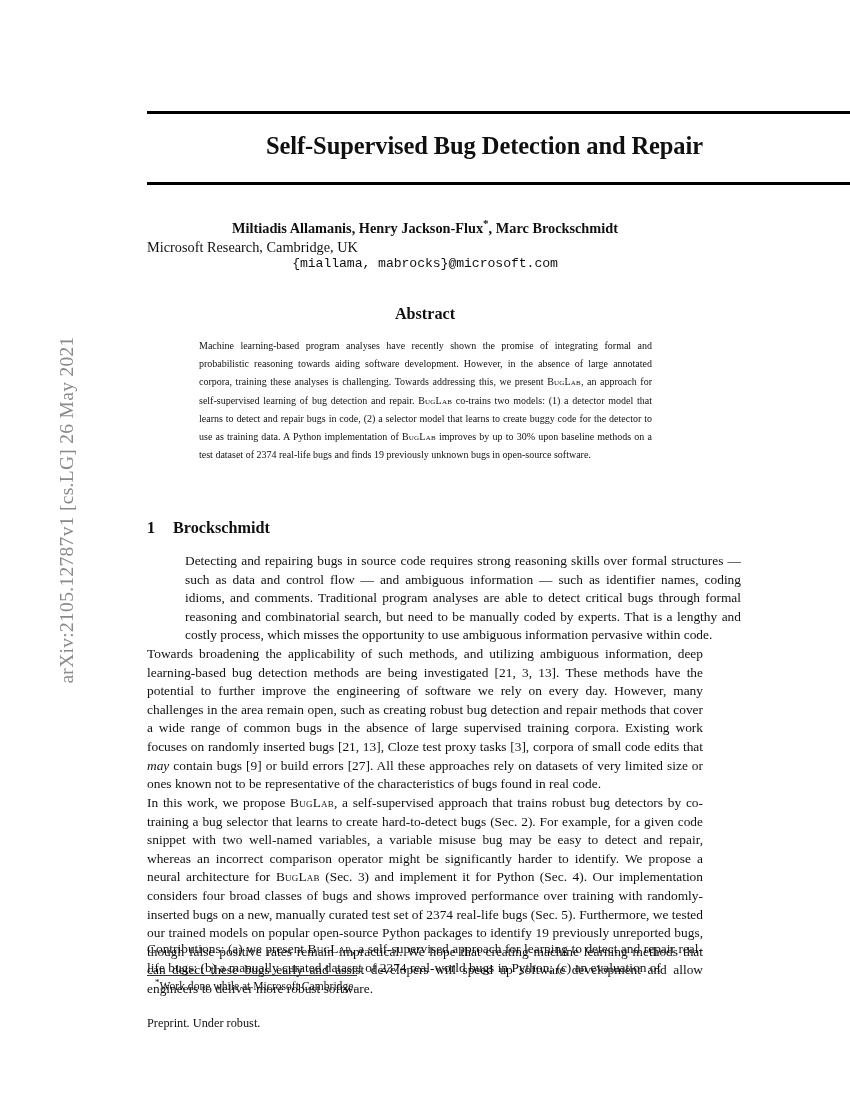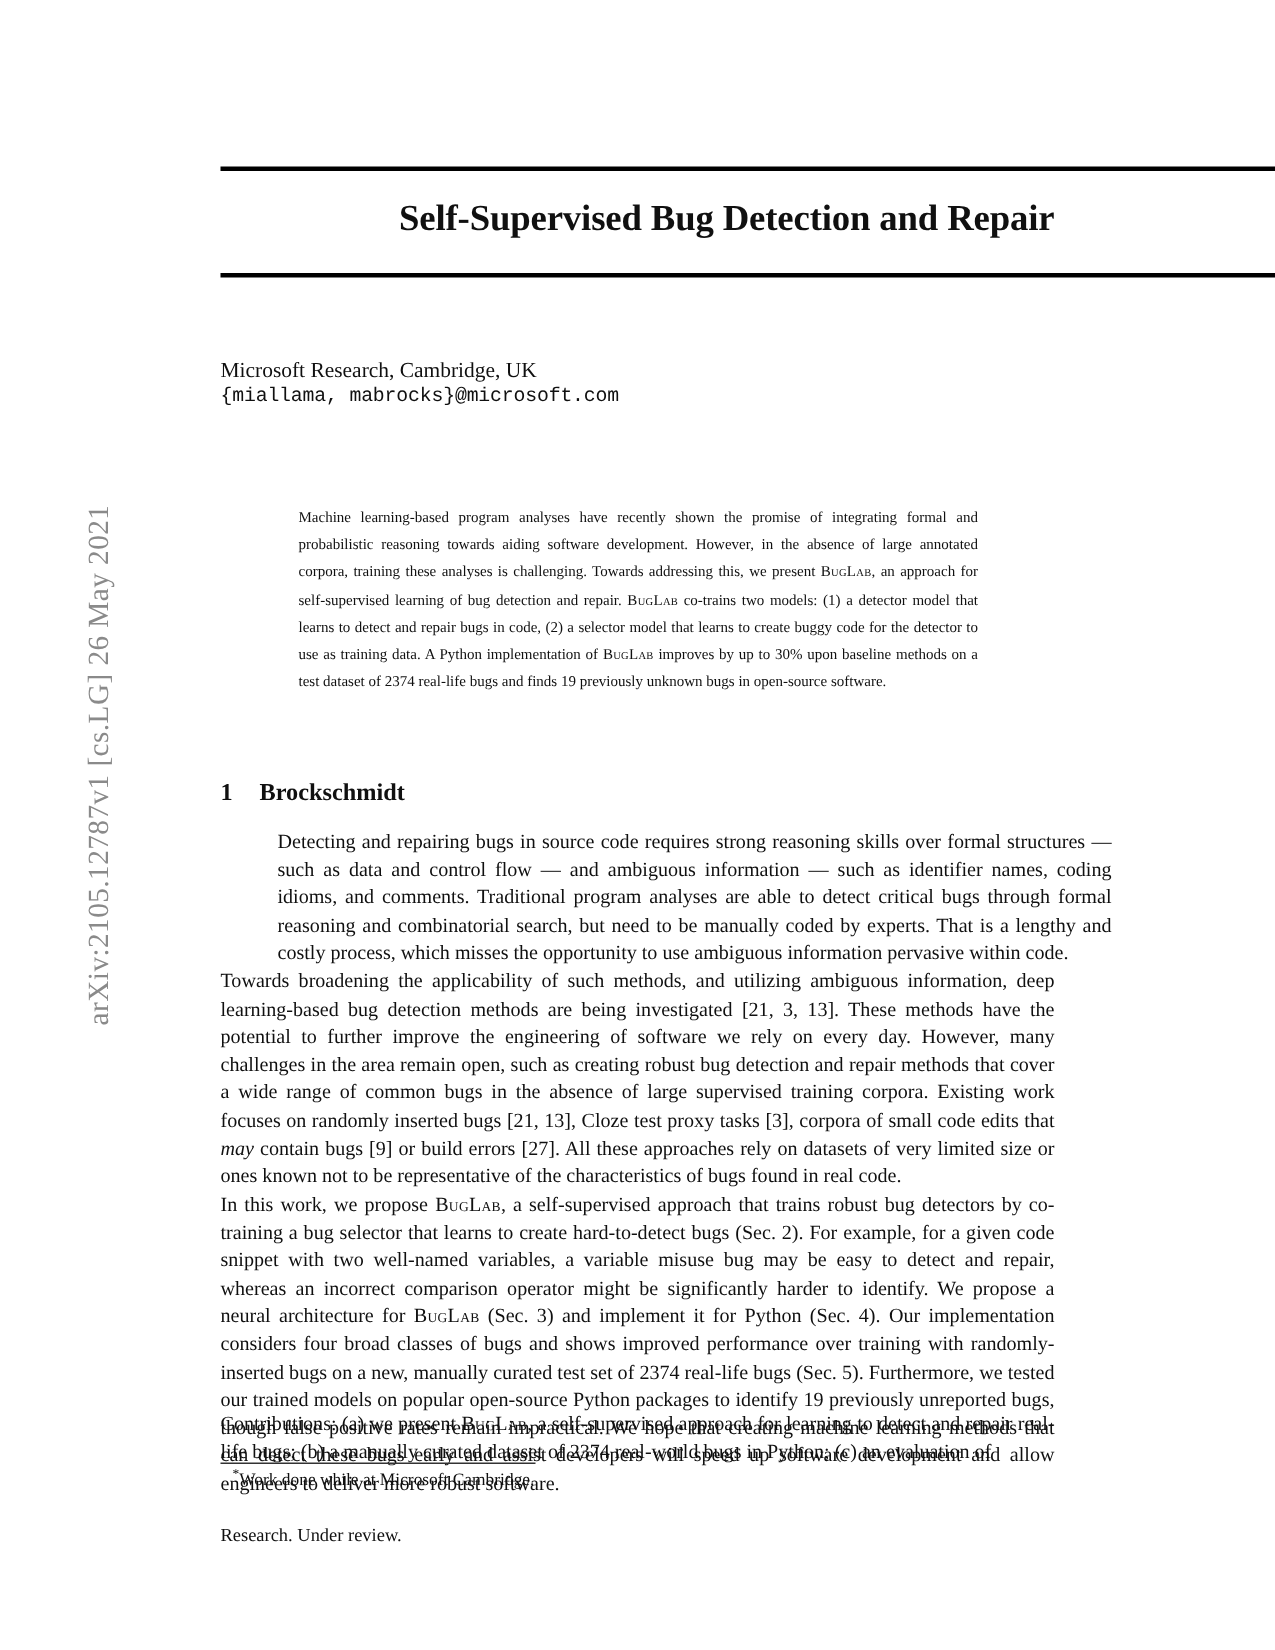--- a/index.html
+++ b/index.html
@@ -83,21 +83,21 @@
     text-align: left;
     font-size: 14.3px;
     font-weight: normal;
     line-height: 1.33;
   }
   .email {
     position: absolute;
     left: 147px;
     top: 256px;
     width: 556px;
-    text-align: left;
+    text-align: center;
     font-family: "Liberation Mono", "DejaVu Sans Mono", monospace;
     font-size: 13.2px;
     letter-spacing: -0.1px;
   }
 
   .abstract-head {
     position: absolute;
     left: 147px;
     top: 305px;
     width: 556px;
@@ -188,34 +188,36 @@
 <div class="page">
 
   <div class="arxiv-stamp">arXiv:2105.12787v1  [cs.LG]  26 May 2021</div>
 
   <div class="col rule-thick rule-top"></div>
 
   <div class="paper-title">Self-Supervised Bug Detection and Repair</div>
 
   <div class="col rule-thick rule-bottom"></div>
 
+  <div class="authors"><span>Miltiadis Allamanis, Henry Jackson-Flux</span><sup>*</sup><span>, Marc Brockschmidt</span></div>
 
   <div class="affiliation">Microsoft Research, Cambridge, UK</div>
 
   <div class="email">{miallama, mabrocks}@microsoft.com</div>
 
+  <div class="abstract-head">Abstract</div>
 
   <div class="abstract-body">Machine learning-based program analyses have recently shown the promise of integrating formal and probabilistic reasoning towards aiding software development. However, in the absence of large annotated corpora, training these analyses is challenging. Towards addressing this, we present <span class="sc">BugLab</span>, an approach for self-supervised learning of bug detection and repair. <span class="sc">BugLab</span> co-trains two models: (1) a detector model that learns to detect and repair bugs in code, (2) a selector model that learns to create buggy code for the detector to use as training data. A Python implementation of <span class="sc">BugLab</span> improves by up to 30% upon baseline methods on a test dataset of 2374 real-life bugs and finds 19 previously unknown bugs in open-source software.</div>
 
   <div class="section-head"><span class="secnum">1</span><span>Brockschmidt</span></div>
 
   <div class="body-text p1">Detecting and repairing bugs in source code requires strong reasoning skills over formal structures — such as data and control flow — and ambiguous information — such as identifier names, coding idioms, and comments. Traditional program analyses are able to detect critical bugs through formal reasoning and combinatorial search, but need to be manually coded by experts. That is a lengthy and costly process, which misses the opportunity to use ambiguous information pervasive within code.</div>
   <div class="body-text p2">Towards broadening the applicability of such methods, and utilizing ambiguous information, deep learning-based bug detection methods are being investigated [21, 3, 13]. These methods have the potential to further improve the engineering of software we rely on every day. However, many challenges in the area remain open, such as creating robust bug detection and repair methods that cover a wide range of common bugs in the absence of large supervised training corpora. Existing work focuses on randomly inserted bugs [21, 13], Cloze test proxy tasks [3], corpora of small code edits that <span class="it">may</span> contain bugs [9] or build errors [27]. All these approaches rely on datasets of very limited size or ones known not to be representative of the characteristics of bugs found in real code.</div>
   <div class="body-text p3">In this work, we propose <span class="sc">BugLab</span>, a self-supervised approach that trains robust bug detectors by co-training a bug selector that learns to create hard-to-detect bugs (Sec. 2). For example, for a given code snippet with two well-named variables, a variable misuse bug may be easy to detect and repair, whereas an incorrect comparison operator might be significantly harder to identify. We propose a neural architecture for <span class="sc">BugLab</span> (Sec. 3) and implement it for Python (Sec. 4). Our implementation considers four broad classes of bugs and shows improved performance over training with randomly-inserted bugs on a new, manually curated test set of 2374 real-life bugs (Sec. 5). Furthermore, we tested our trained models on popular open-source Python packages to identify 19 previously unreported bugs, though false positive rates remain impractical. We hope that creating machine learning methods that can detect these bugs early and assist developers will speed up software development and allow engineers to deliver more robust software.</div>
   <div class="body-text p4">Contributions: (a) we present <span class="sc">BugLab</span>, a self-supervised approach for learning to detect and repair real-life bugs; (b) a manually curated dataset of 2374 real-world bugs in Python; (c) an evaluation of</div>
 
   <div class="footnote-rule"></div>
 
   <div class="footnote"><sup>*</sup><span>Work done while at Microsoft Cambridge.</span></div>
 
-  <div class="preprint">Research. Under review.</div>
+  <div class="preprint">Preprint. Under robust.</div>
 
 </div>
 
 </body></html>

